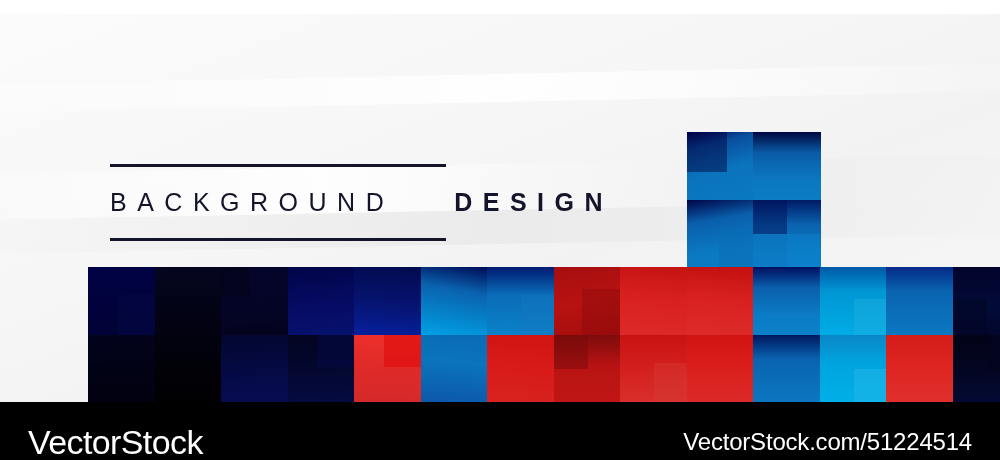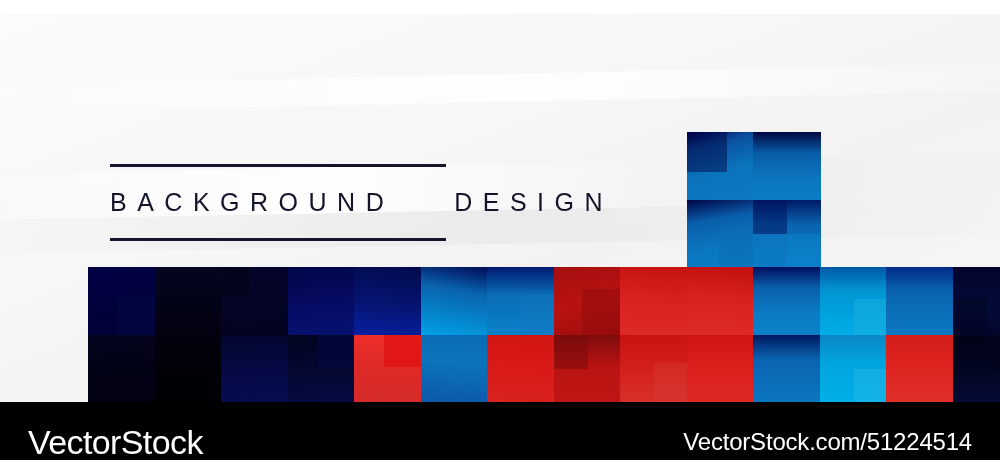--- a/index.html
+++ b/index.html
@@ -84,20 +84,21 @@
   }
   .title-word {
     color: #14142b;
     font-size: 25px;
     letter-spacing: 10.5px;
     font-weight: 400;
     white-space: nowrap;
   }
   #title-word-2 {
     margin-left: 60px;
+    font-weight: bold;
   }
 
   
   #watermark {
     position: absolute;
     left: 0;
     top: 388px;
     width: 1000px;
     height: 72px;
     background: #000000;

